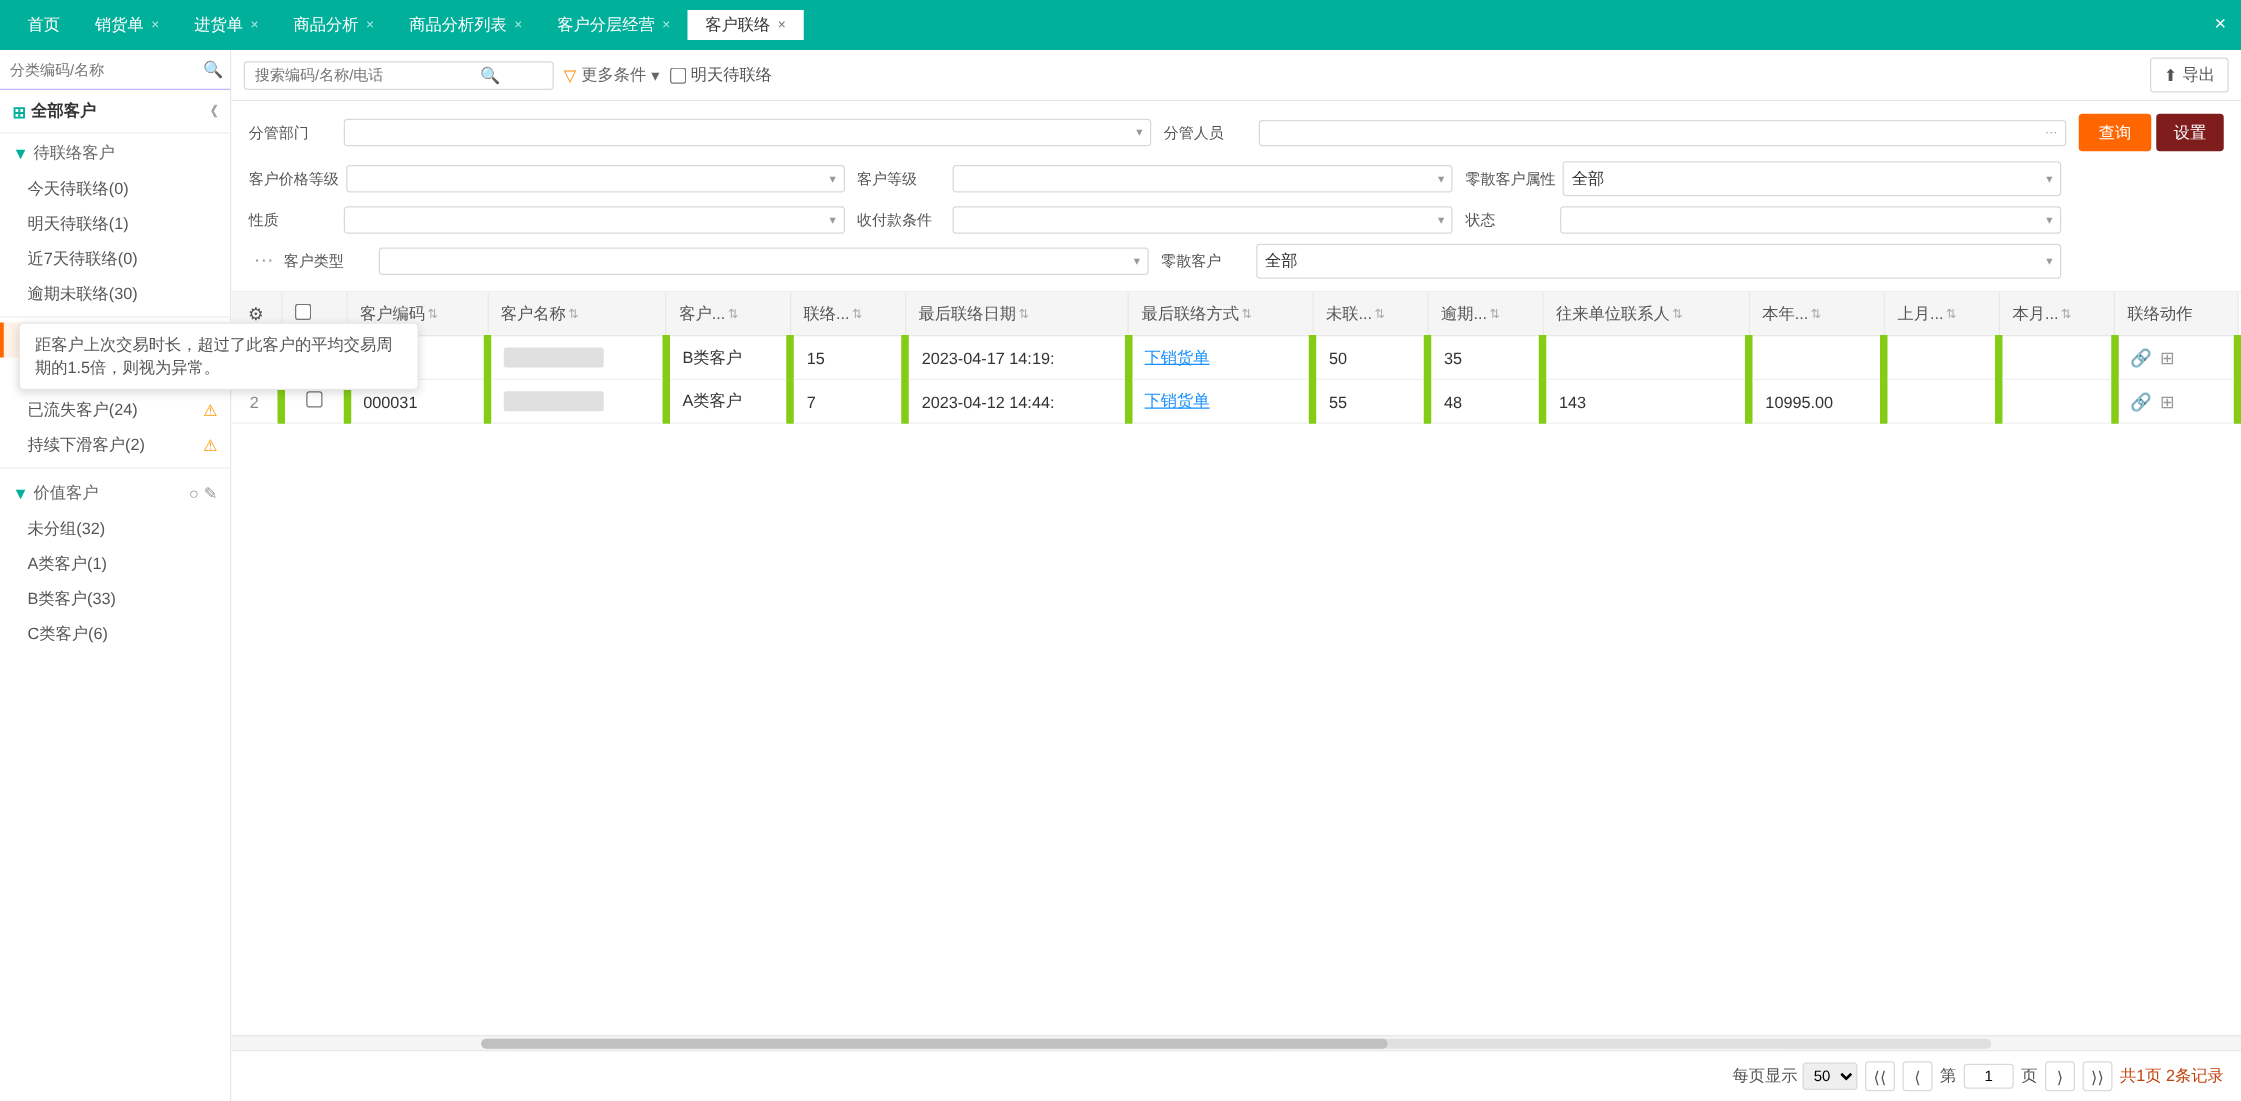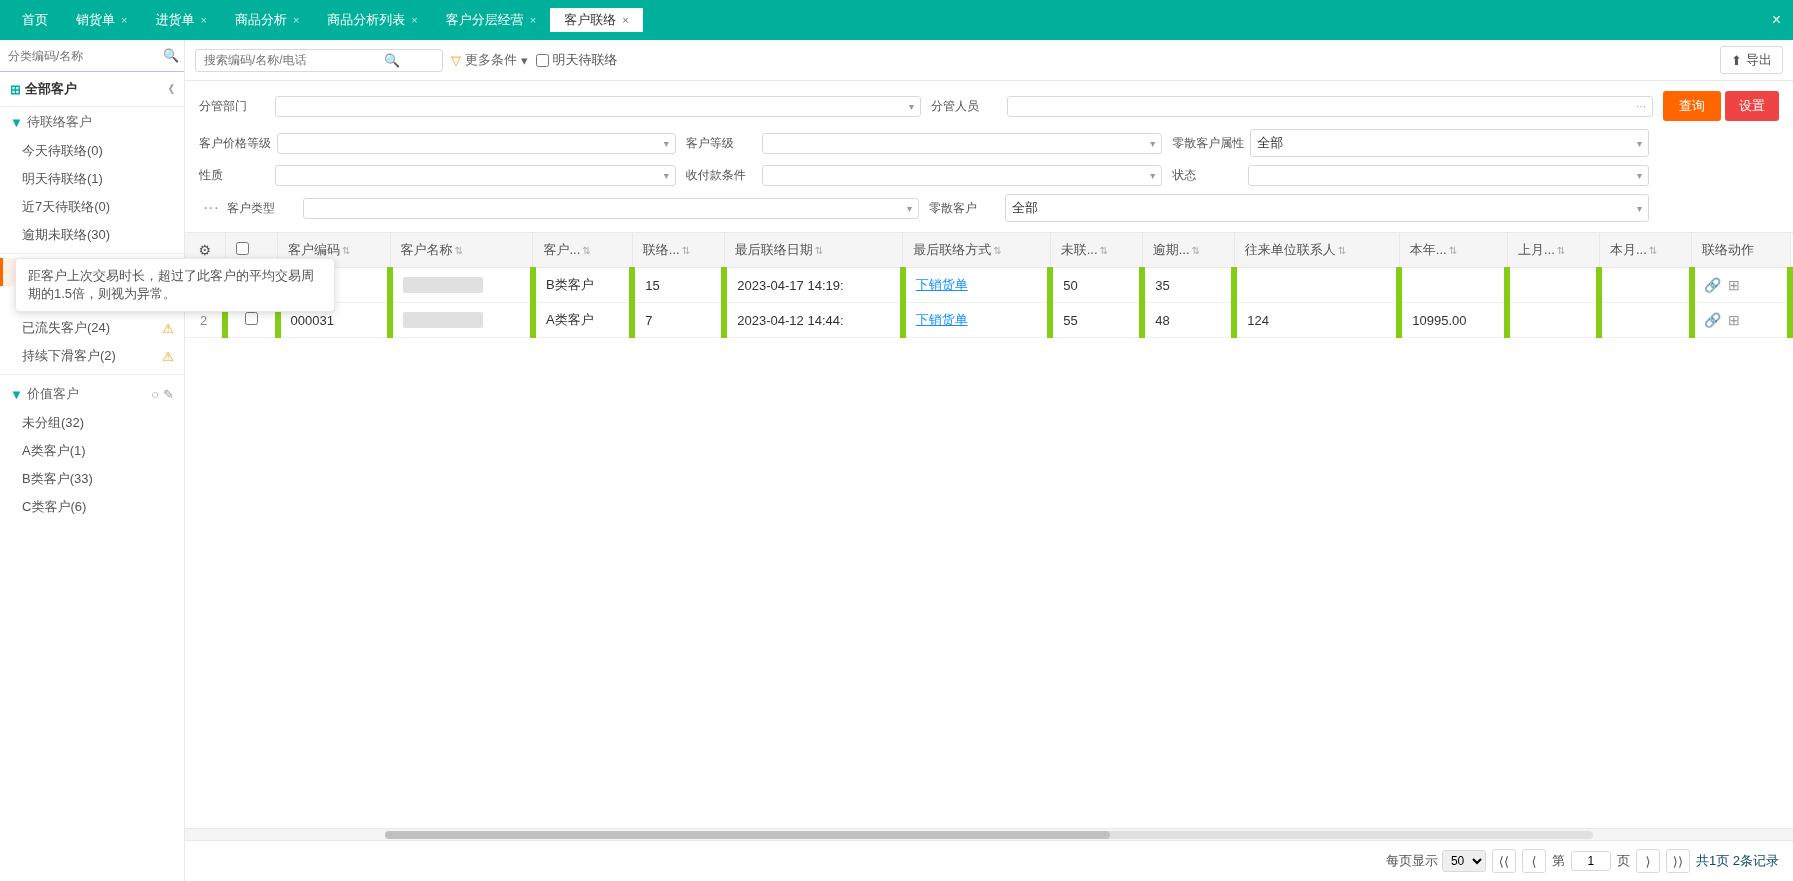--- a/index.html
+++ b/index.html
@@ -118,21 +118,21 @@
     .filter-input {
       flex: 1; border: 1px solid #d9d9d9; border-radius: 3px; padding: 4px 8px;
       font-size: 12px; outline: none; color: #333;
     }
     .filter-btn-group { display: flex; gap: 4px; align-items: center; }
     .btn-query {
       background: #ff6600; color: white; border: none; border-radius: 3px;
       padding: 6px 16px; cursor: pointer; font-size: 13px;
     }
     .btn-settings {
-      background: #ef4444; color: white; border: none; border-radius: 3px;
+      background: #7f1d1d; color: white; border: none; border-radius: 3px;
       padding: 6px 14px; cursor: pointer; font-size: 13px;
     }
     .filter-dots { color: #999; cursor: pointer; font-size: 16px; margin-left: 4px; }
 
     
     .table-container {
       flex: 1; overflow: auto; background: white; margin: 0;
     }
     table {
       width: 100%; border-collapse: collapse; font-size: 12px;
@@ -184,21 +184,21 @@
     }
     .pagination .nav-btn {
       width: 24px; height: 24px; display: flex; align-items: center; justify-content: center;
       border: 1px solid #d9d9d9; border-radius: 3px; cursor: pointer; color: #555;
       background: white;
     }
     .pagination .page-input {
       border: 1px solid #d9d9d9; border-radius: 3px; padding: 2px 6px;
       width: 40px; text-align: center; font-size: 12px;
     }
-    .pagination .total-info { color: #0c4a6e; }
+    .pagination .total-info { color: #c2410c; }
 
     
     .tooltip-popup {
       position: absolute; left: 0; top: 225px; z-index: 999;
       background: white; border: 1px solid #e8e8e8; border-radius: 4px;
       padding: 8px 12px; color: #555; font-size: 12px; max-width: 320px;
       box-shadow: 0 2px 8px rgba(0,0,0,0.15);
     }
 
     
@@ -572,21 +572,21 @@
               <div style="width:80px;height:16px;background:#e0e0e0;border-radius:2px;"></div>
             </td>
             <td>A类客户</td>
             <td>7</td>
             <td>2023-04-12 14:44:</td>
             <td>
               <span class="link-text">下销货单</span>
             </td>
             <td>55</td>
             <td>48</td>
-            <td>124</td>
+            <td>143</td>
             <td>10995.00</td>
             <td></td>
             <td></td>
             <td>
               <div class="action-icons">
                 <span class="action-icon">🔗</span>
                 <span class="action-icon">⊞</span>
               </div>
             </td>
           </tr>

